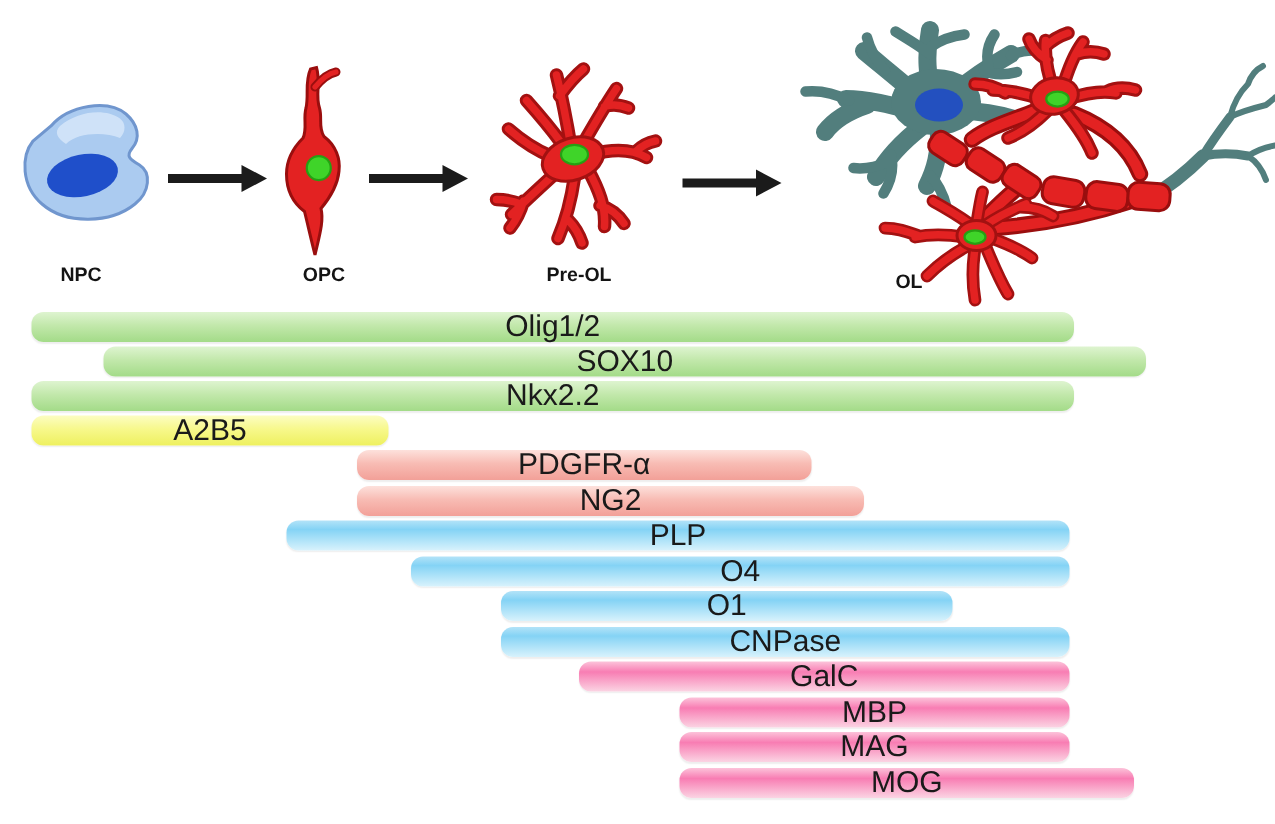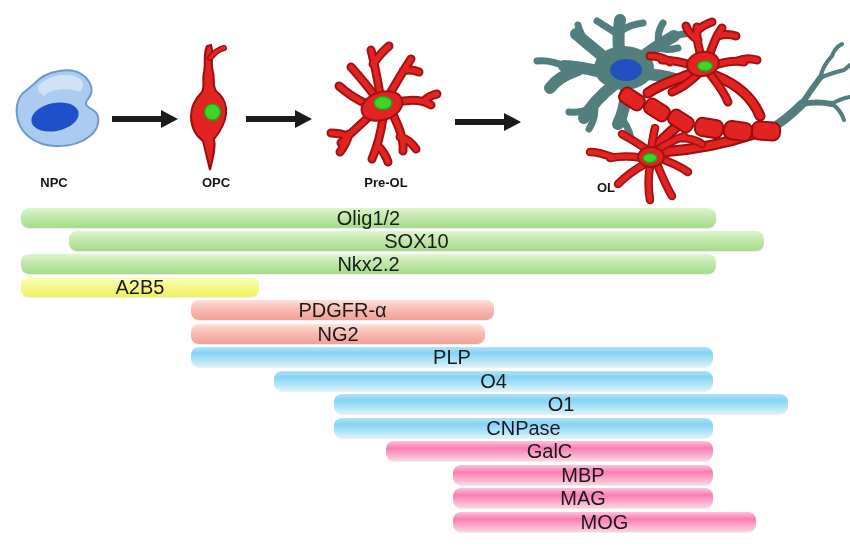--- a/index.html
+++ b/index.html
@@ -17,21 +17,21 @@
   .stage-label.preol{left:386px;top:175px;}
   .stage-label.ol{left:606px;top:180px;}
   .bar{
     position:absolute;height:20px;border-radius:8px;
     display:flex;align-items:center;justify-content:center;
     font-size:20px;color:#1a1a1a;line-height:20px;
     box-shadow:0 1px 1px rgba(0,0,0,0.07);
   }
   .bar.green {background:linear-gradient(180deg,#def4d0 0%,#c2e8ab 45%,#a3db88 100%);}
   .bar.yellow{background:linear-gradient(180deg,#fcfdc2 0%,#f7f88c 45%,#eef05f 100%);}
-  .bar.salmon{background:linear-gradient(180deg,#fde1dc 0%,#f8bcb4 45%,#f2a098 100%);}
+  .bar.salmon{background:linear-gradient(180deg,#fde1dc 0%,#f8bcb4 45%,#f2a098 100%);margin-left:47px;}
   .bar.blue  {background:linear-gradient(180deg,#b3e3f8 0%,#84d3f5 30%,#d8f2fc 100%);}
   .bar.pink  {background:linear-gradient(180deg,#fcc3da 0%,#f87db3 35%,#fbd4e3 100%);}
 </style>
 </head>
 <body>
 
 <div class="canvas">
 
   <svg class="cells-art" width="850" height="205" viewBox="0 0 850 205">
 
@@ -166,30 +166,30 @@
       </div>
       <div class="bar green" style="left: 21px; top: 254px; width: 695px;">
         <span>Nkx2.2</span>
       </div>
       <div class="bar yellow" style="left: 21px; top: 277px; width: 238px;">
         <span>A2B5</span>
       </div>
       <div class="bar salmon" style="left: 191px; top: 300px; width: 303px;">
         <span>PDGFR-α</span>
       </div>
-      <div class="bar salmon" style="left: 191px; top: 324px; width: 294px;">
+      <div class="bar salmon" style="left: 191px; top: 324px; width: 338px;">
         <span>NG2</span>
       </div>
       <div class="bar blue" style="left: 191px; top: 347px; width: 522px;">
         <span>PLP</span>
       </div>
       <div class="bar blue" style="left: 274px; top: 371px; width: 439px;">
         <span>O4</span>
       </div>
-      <div class="bar blue" style="left: 334px; top: 394px; width: 454px;">
+      <div class="bar blue" style="left: 334px; top: 394px; width: 301px;">
         <span>O1</span>
       </div>
       <div class="bar blue" style="left: 334px; top: 418px; width: 379px;">
         <span>CNPase</span>
       </div>
       <div class="bar pink" style="left: 386px; top: 441px; width: 327px;">
         <span>GalC</span>
       </div>
       <div class="bar pink" style="left: 453px; top: 465px; width: 260px;">
         <span>MBP</span>

